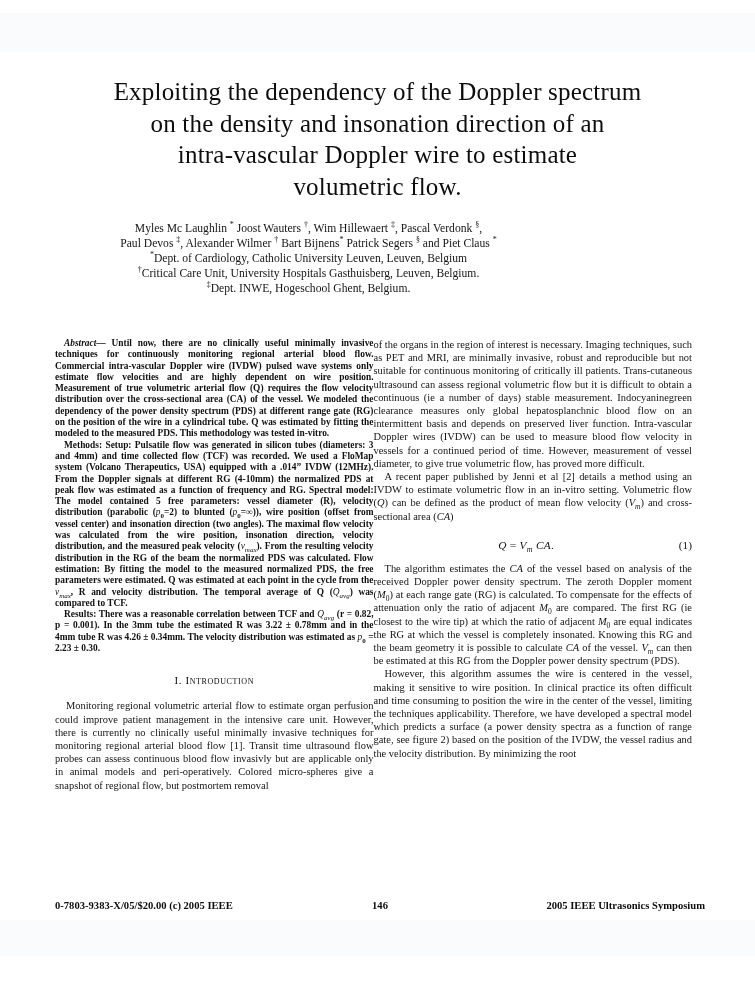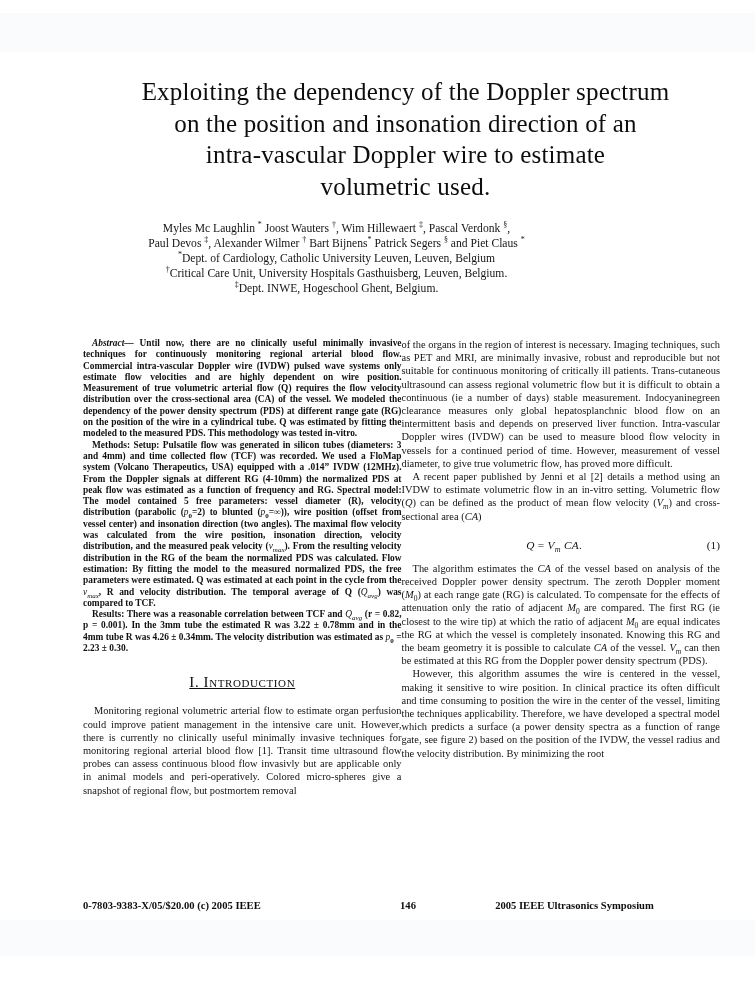--- a/index.html
+++ b/index.html
@@ -8,21 +8,21 @@
     position:relative;
     background:#ffffff;
     font-family:"Liberation Serif", serif;
     color:#141414;
     overflow:hidden;
   }
   .scan-band { position:absolute; left:0; width:755px; background:#fafbfd; }
   .scan-band.top { top:13px; height:39px; }
   .scan-band.bottom { top:920px; height:36px; }
 
-  .paper { position:absolute; inset:0;margin-left:28px; }
+  .paper { position:absolute; inset:0; }
 
   .title-block {
     position:absolute; top:76px; left:0; width:755px;
     text-align:center; font-size:25px; line-height:31.5px;
     letter-spacing:0.2px; color:#0d0d0d;
   }
   .head-block {
     position:absolute; top:221px; left:0; width:617px;
     text-align:center; font-size:11.6px; line-height:15px; color:#141414;
   }
@@ -37,22 +37,22 @@
   .abstract p {
     font-size:9.4px; line-height:11.3px; font-weight:bold;
     text-align:justify; text-indent:9px; color:#101010;
   }
   .abstract p em { font-style:italic; font-weight:bold; }
   .abstract p i { font-style:italic; font-weight:normal; }
   .abstract sub { font-size:7px; line-height:0; }
 
   .section-heading {
     margin-top:20px; margin-bottom:13px;
-    text-align:center; font-size:15px;
-    font-variant:small-caps; letter-spacing:0.6px; color:#0d0d0d;text-decoration:underline;
+    text-align:center; font-size:11px;
+    font-variant:small-caps; letter-spacing:0.6px; color:#0d0d0d;
   }
 
   .body-par {
     font-size:10.45px; line-height:13.2px;
     text-align:justify; text-indent:11px; color:#141414;
   }
   .body-par.no-indent { text-indent:0; }
   .body-par i { font-style:italic; }
   .body-par sub { font-size:7.5px; line-height:0; }
 
@@ -66,35 +66,35 @@
   .equation .formula sub { font-size:8px; line-height:0; }
   .equation .eq-number { text-align:right; }
 
   .footer {
     position:absolute; top:900px; left:55px; width:650px;
     display:flex; align-items:baseline;
     font-size:10.6px; font-weight:bold; color:#0d0d0d;
   }
   .footer .f-left  { flex:1; text-align:left; }
   .footer .f-center{ flex:0 0 auto; text-align:center; }
-  .footer .f-right { flex:1; text-align:center; }
+  .footer .f-right { flex:1; text-align:right; }
 </style>
 </head>
 <body>
 
 <div class="scan-band top"></div>
 <div class="scan-band bottom"></div>
 
 <div class="paper">
 
   <div class="title-block">
     <div>Exploiting the dependency of the Doppler spectrum</div>
-    <div>on the position and insonation direction of an</div>
+    <div>on the density and insonation direction of an</div>
     <div>intra-vascular Doppler wire to estimate</div>
-    <div>volumetric used.</div>
+    <div>volumetric flow.</div>
   </div>
 
   <div class="head-block">
     <div>Myles Mc Laughlin <sup>*</sup> Joost Wauters <sup>†</sup>, Wim Hillewaert <sup>‡</sup>, Pascal Verdonk <sup>§</sup>,</div>
     <div>Paul Devos <sup>‡</sup>, Alexander Wilmer <sup>†</sup> Bart Bijnens<sup>*</sup> Patrick Segers <sup>§</sup> and Piet Claus <sup>*</sup></div>
     <div><sup>*</sup>Dept. of Cardiology, Catholic University Leuven, Leuven, Belgium</div>
     <div><sup>†</sup>Critical Care Unit, University Hospitals Gasthuisberg, Leuven, Belgium.</div>
     <div><sup>‡</sup>Dept. INWE, Hogeschool Ghent, Belgium.</div>
   </div>
 

